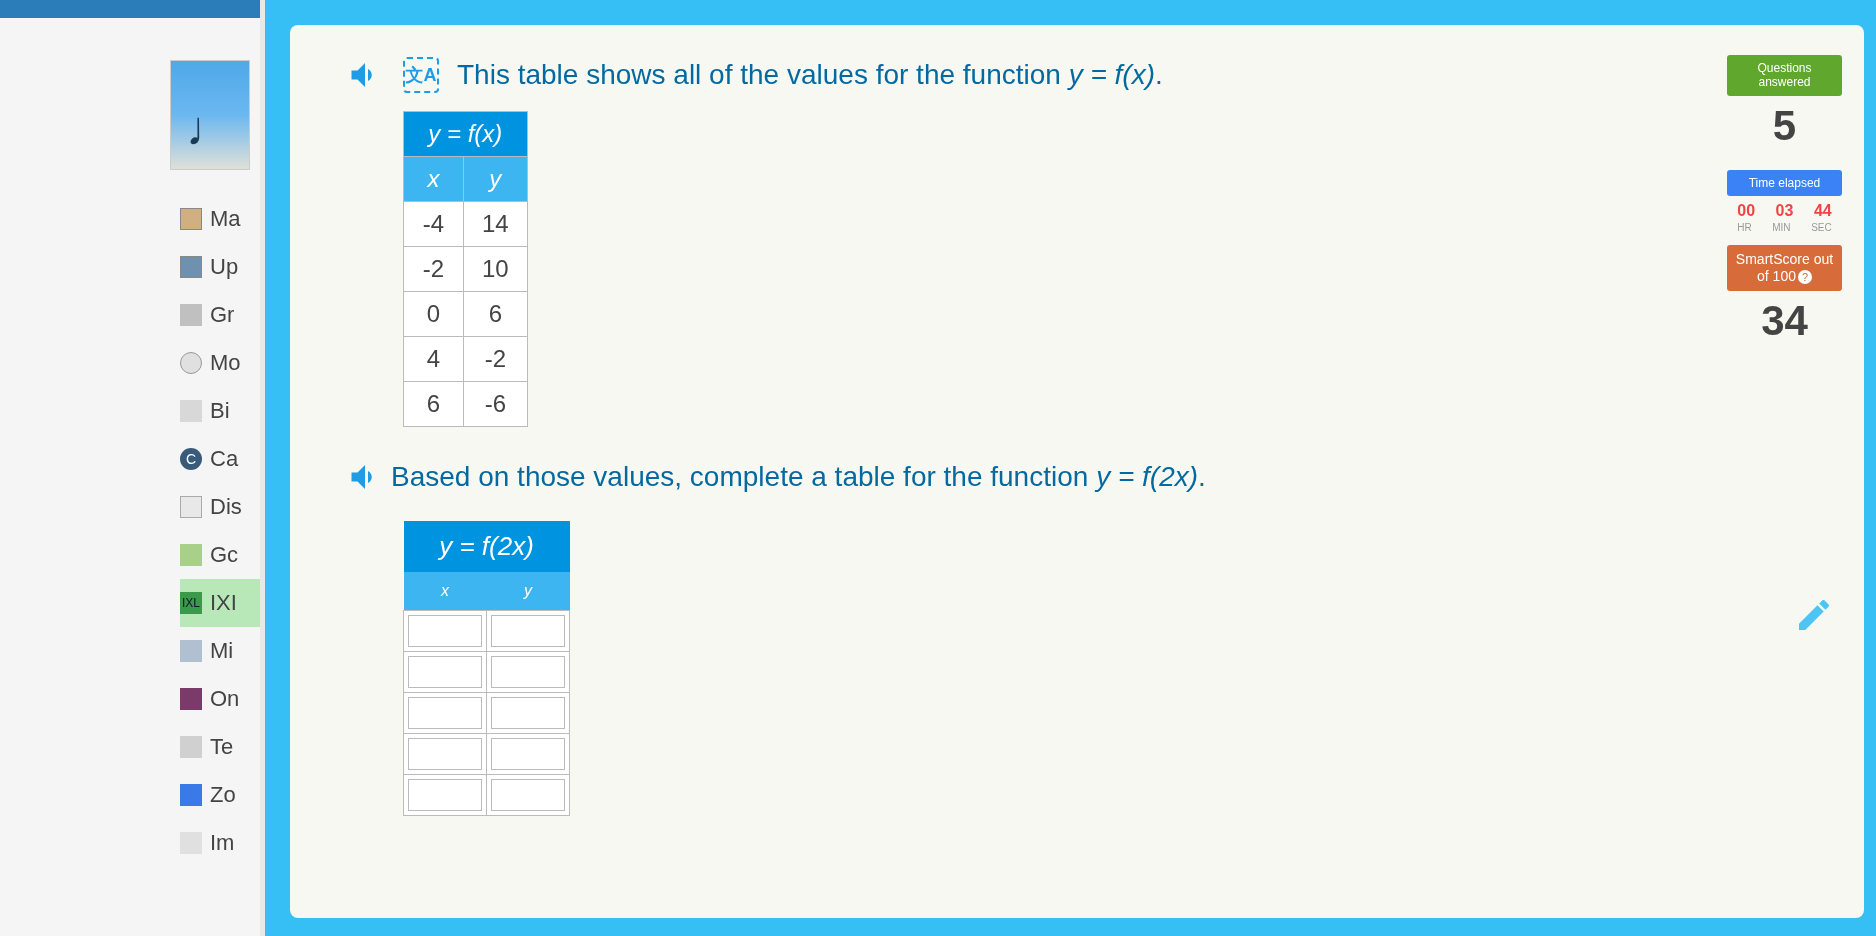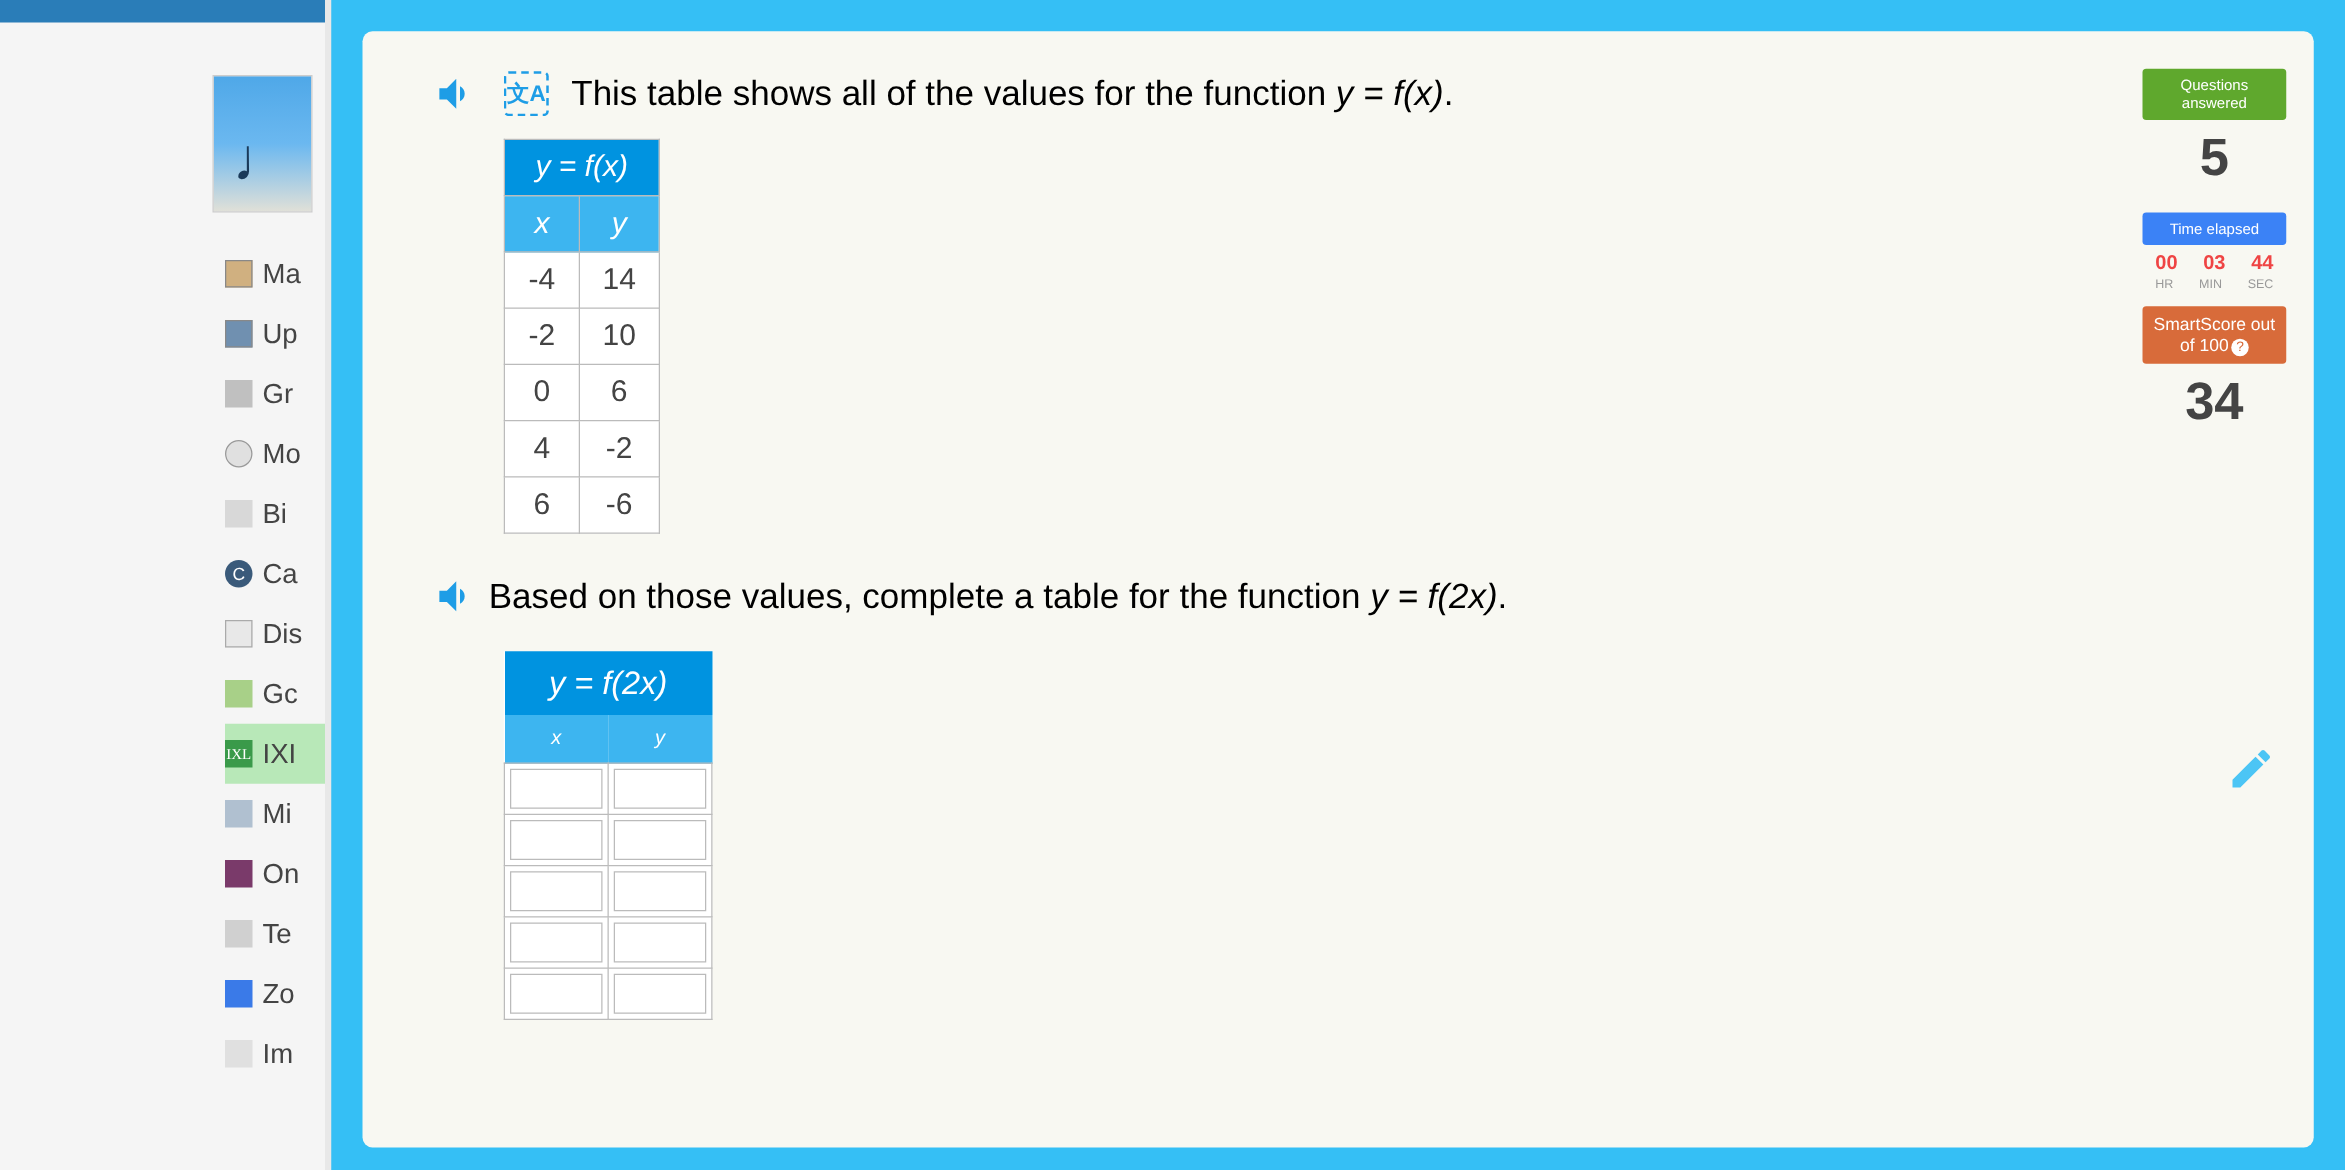--- a/index.html
+++ b/index.html
@@ -69,38 +69,38 @@
       flex-shrink: 0;
     }
     .icon-mail { background: #d0b080; border: 1px solid #888; }
     .icon-up { background: #7090b0; border: 1px solid #888; }
     .icon-gr { background: #c0c0c0; }
     .icon-mo { background: #e0e0e0; border-radius: 50%; border: 1px solid #999; }
     .icon-bi { background: #d8d8d8; }
     .icon-ca { background: #3a5a7a; border-radius: 50%; color: #fff; font-size: 14px; text-align: center; line-height: 22px; }
     .icon-di { background: #e8e8e8; border: 1px solid #aaa; }
     .icon-gc { background: #a8d088; }
-    .icon-ix { background: #3a9a4a; color: #ffffff; font-size: 12px; text-align: center; line-height: 22px; font-family: Liberation Serif, serif; }
+    .icon-ix { background: #3a9a4a; color: #0f172a; font-size: 12px; text-align: center; line-height: 22px; }
     .icon-mi { background: #b0c0d0; }
     .icon-on { background: #7a3a6a; }
     .icon-te { background: #d0d0d0; }
     .icon-zo { background: #3a7ae8; }
     .icon-im { background: #e0e0e0; }
     .ixl-highlight {
       background: #b8e8b8;
       padding: 2px 0;
     }
     .main-container {
       position: absolute;
       left: 265px;
       top: 0;
       right: 0;
       height: 100%;
       background: #35bff5;
-      padding: 25px 25px 18px 25px;
+      padding: 25px 12px 18px 25px;
     }
     .content-panel {
       background: #f8f8f2;
       width: 100%;
       height: 100%;
       border-radius: 8px;
       padding: 30px 55px;
       position: relative;
     }
     .question-row {
@@ -133,21 +133,21 @@
       background: none;
       border: 2px dashed #1e9de6;
       border-radius: 4px;
       cursor: pointer;
       color: #1e9de6;
       font-size: 18px;
       font-weight: bold;
     }
     .question-text {
       font-size: 28px;
-      color: #000000;
+      color: #0369a1;
     }
     .func-eq { font-style: italic; }
     .data-table {
       margin-left: 58px;
       border-collapse: collapse;
       background: #fff;
     }
     .data-table th, .data-table td {
       border: 1px solid #bbb;
       text-align: center;

